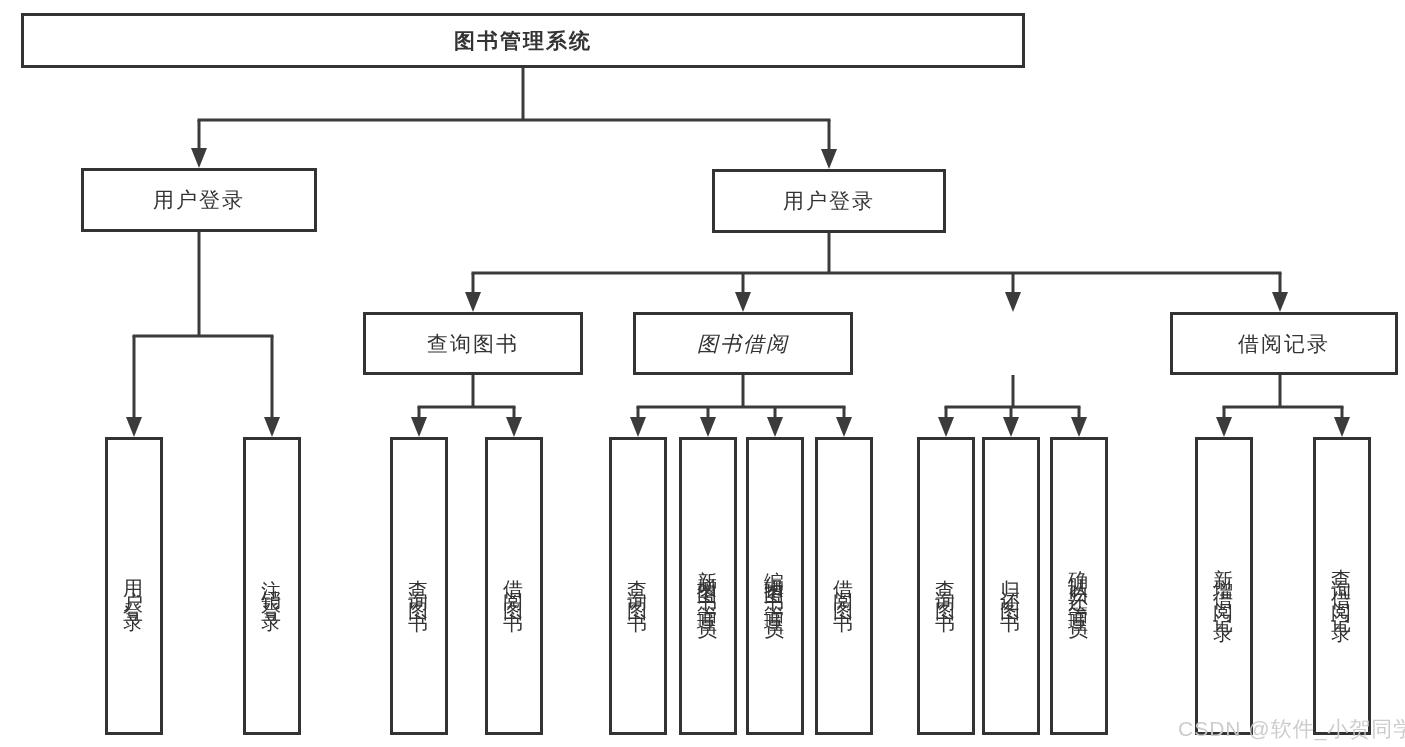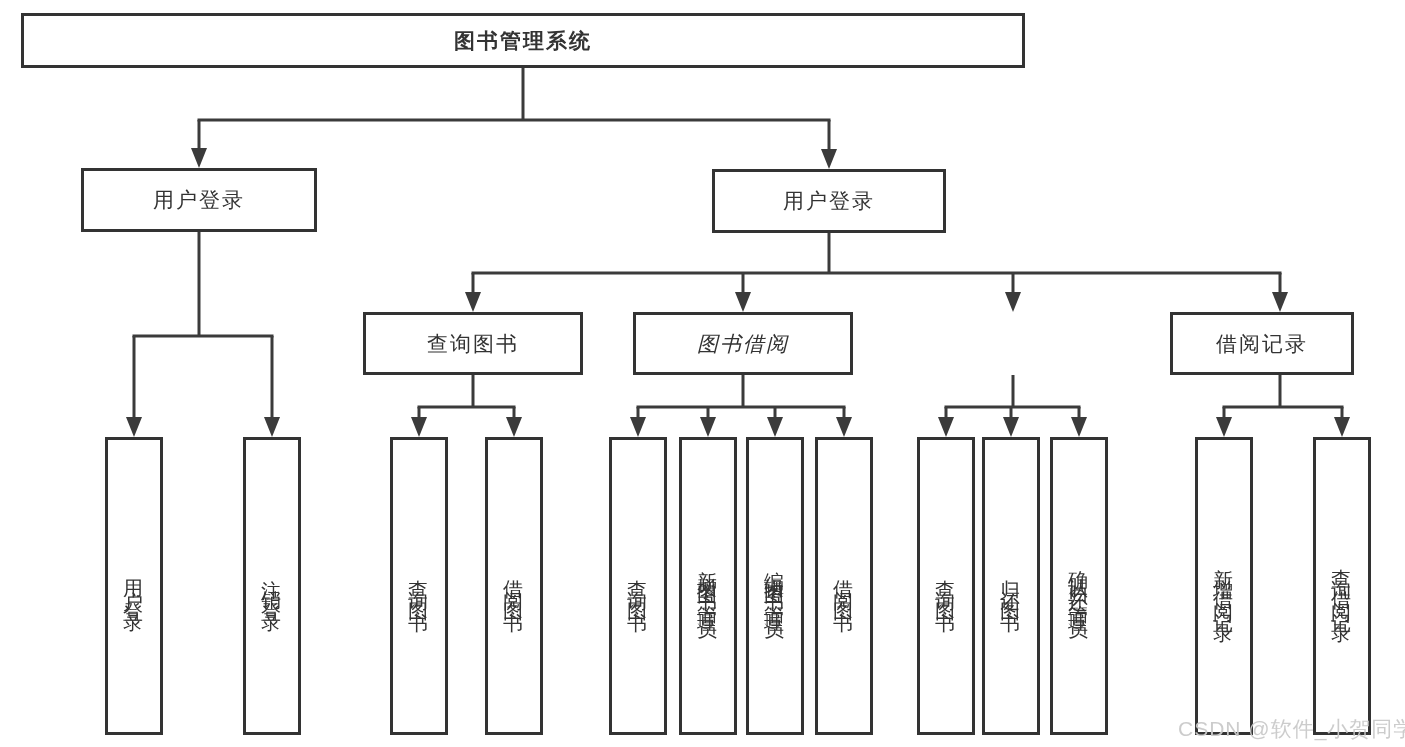--- a/index.html
+++ b/index.html
@@ -77,21 +77,21 @@
       <polygon points="1334,417 1350,417 1342,437"></polygon>
     </svg>
 
   <div class="node h-node" style="left:21px;top:13px;width:1004px;height:55px;font-weight:bold;">图书管理系统</div>
 
   <div class="node h-node" style="left:81px;top:168px;width:236px;height:64px;">用户登录</div>
   <div class="node h-node" style="left:712px;top:169px;width:234px;height:64px;">用户登录</div>
 
   <div class="node h-node" style="left:363px;top:312px;width:220px;height:63px;">查询图书</div>
   <div class="node h-node" style="left:633px;top:312px;width:220px;height:63px;font-style:italic;">图书借阅</div>
-  <div class="node h-node" style="left:1170px;top:312px;width:184px;height:63px;">借阅记录</div>
+  <div class="node h-node" style="left:1170px;top:312px;width:228px;height:63px;">借阅记录</div>
 
   <div class="node v-node" style="left:105px;">用户登录</div>
   <div class="node v-node" style="left:243px;">注销登录</div>
 
   <div class="node v-node" style="left:390px;">查询图书</div>
   <div class="node v-node" style="left:485px;">借阅图书</div>
 
   <div class="node v-node" style="left:609px;">查询图书</div>
   <div class="node v-node tight" style="left:679px;">新增图书（管理员）</div>
   <div class="node v-node tight" style="left:746px;">编辑图书（管理员）</div>

